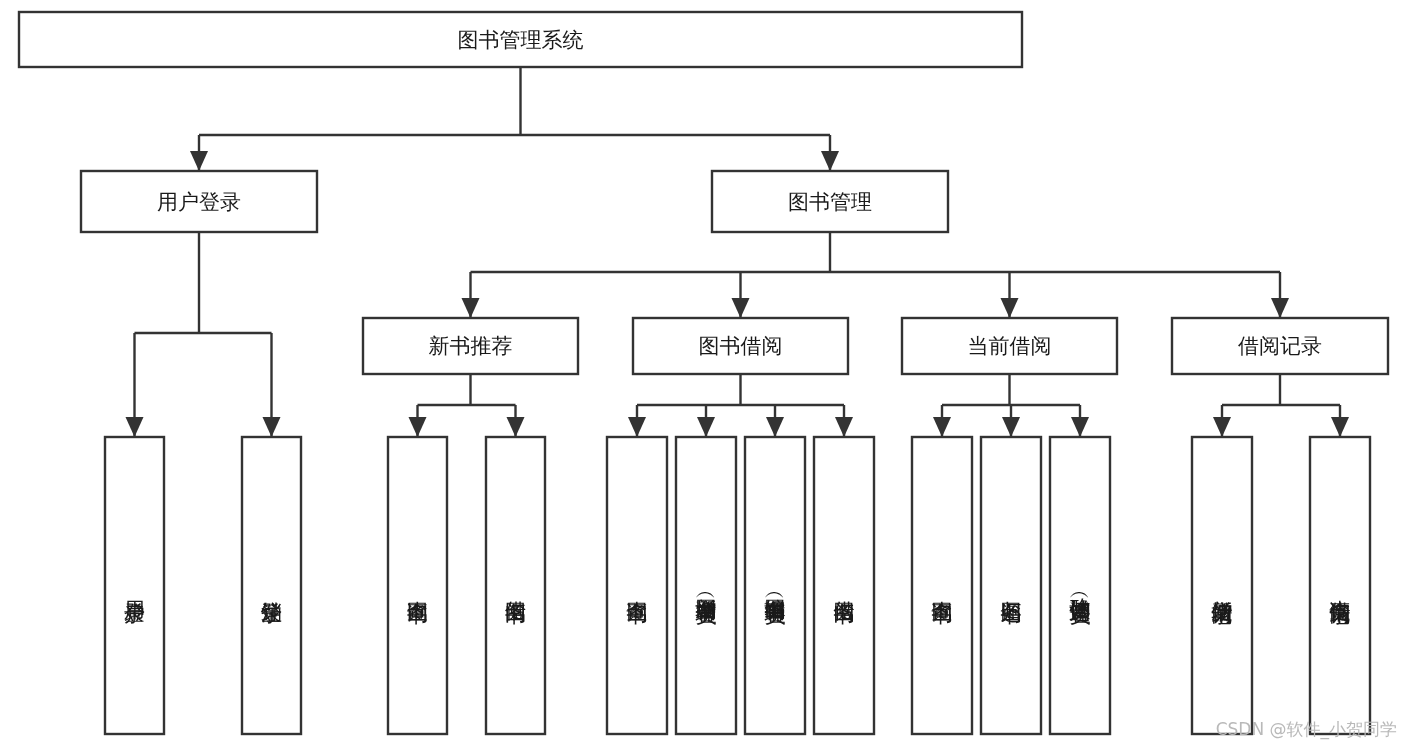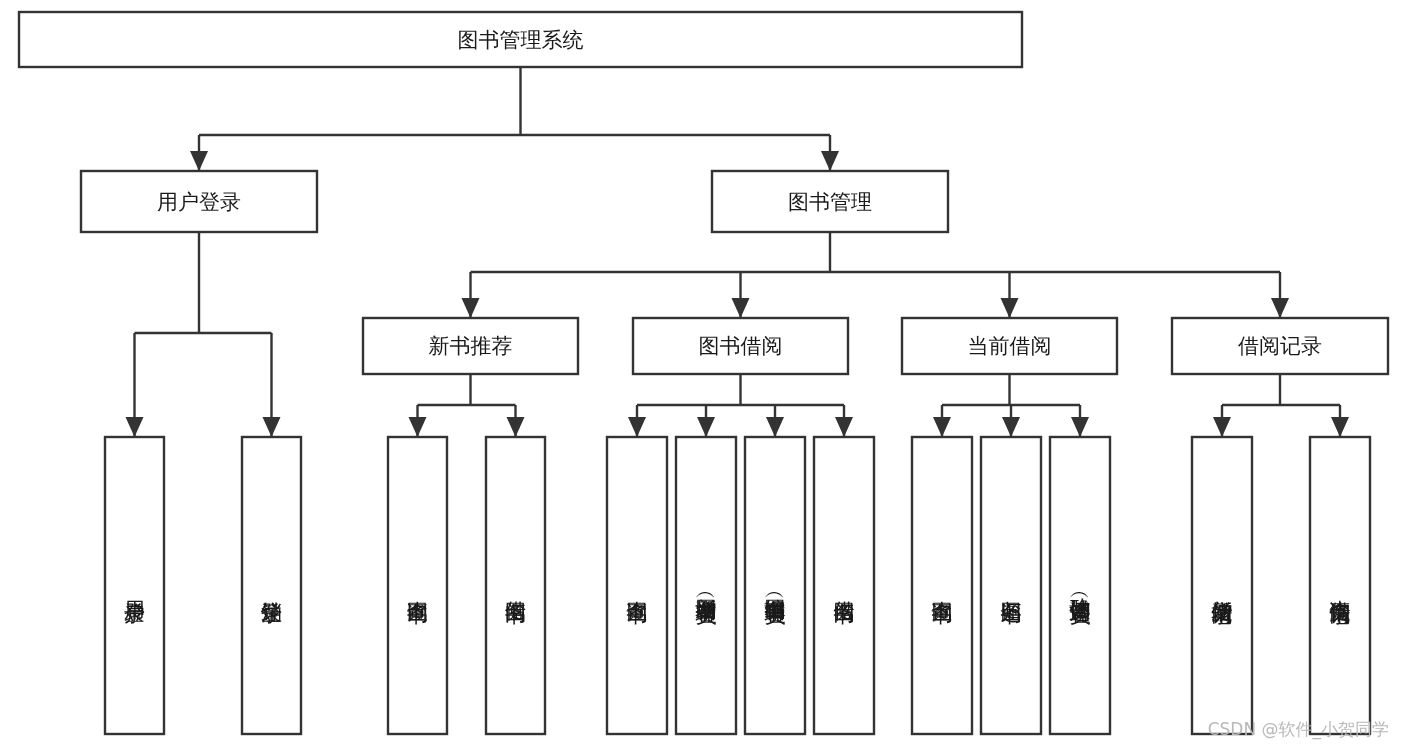--- a/index.html
+++ b/index.html
@@ -62,21 +62,21 @@
     text-orientation: upright;
     font-family: "DejaVu Sans", "Liberation Sans", sans-serif;
     font-size: 21px;
     line-height: 1.05;
     color: #1a1a1a;
     letter-spacing: 1px;
     white-space: nowrap;
   }
   .watermark {
     position: absolute;
-    right: 16px;
+    right: 8px;
     bottom: 6px;
     font-family: "DejaVu Sans", "Liberation Sans", sans-serif;
     font-size: 17px;
     color: #b9b9b9;
     white-space: nowrap;
     pointer-events: none;
   }
 </style>
 </head>
 <body>

